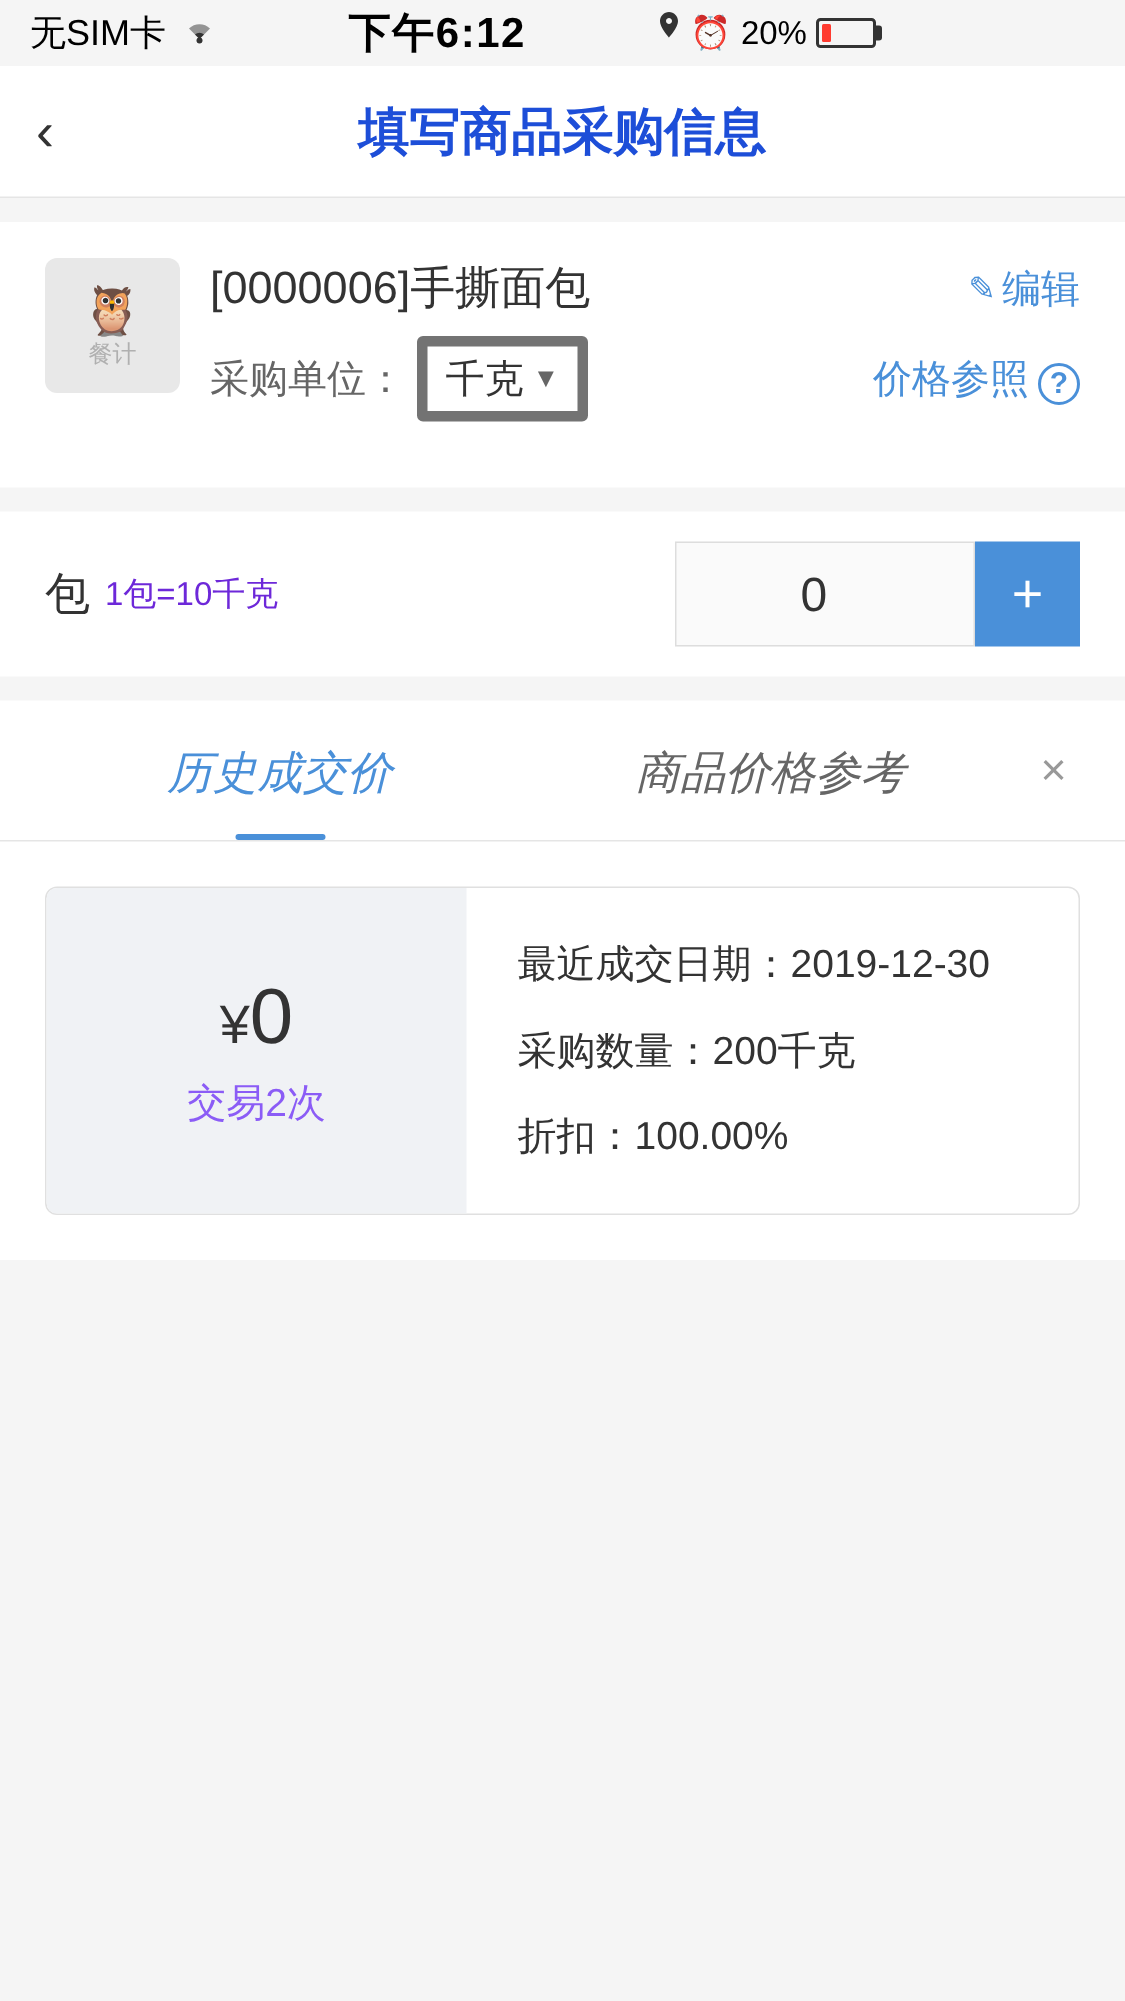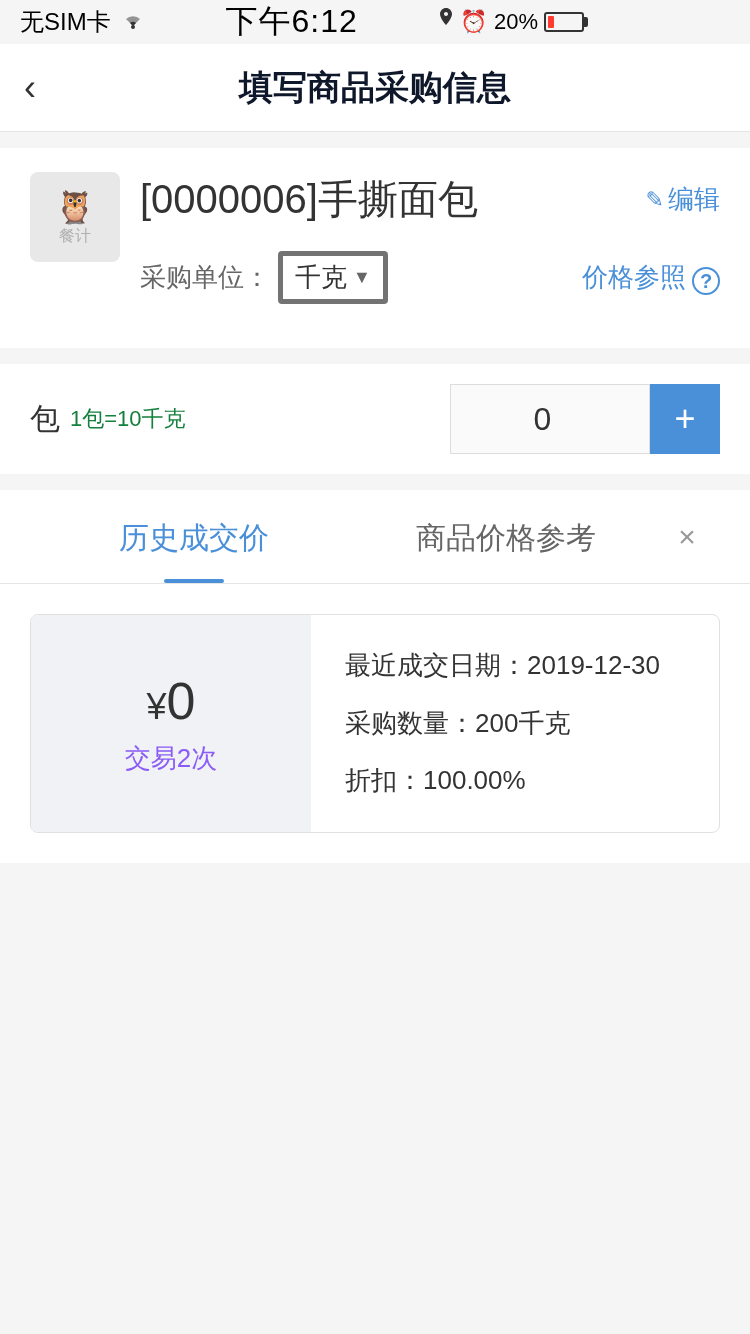--- a/index.html
+++ b/index.html
@@ -24,22 +24,22 @@
       font-size: 26px;
       font-weight: 500;
     }
     .status-left {
       display: flex;
       align-items: center;
       gap: 8px;
       font-size: 24px;
     }
     .status-center {
-      font-size: 32px;
-      font-weight: 400;
+      font-size: 28px;
+      font-weight: 700;
       letter-spacing: 1px;
     }
     .status-right {
       display: flex;
       align-items: center;
       gap: 6px;
       font-size: 22px;
     }
     .battery-icon {
       width: 40px;
@@ -83,21 +83,21 @@
     .nav-back {
       position: absolute;
       left: 24px;
       font-size: 36px;
       color: #333;
       cursor: pointer;
     }
     .nav-title {
       font-size: 34px;
       font-weight: 600;
-      color: #0f172a;
+      color: #1d4ed8;
     }
 
     
     .product-card {
       background: #ffffff;
       margin-top: 16px;
       padding: 24px 30px;
     }
     .product-header {
       display: flex;
@@ -134,50 +134,50 @@
     }
     .product-info {
       flex: 1;
     }
     .product-title-row {
       display: flex;
       align-items: center;
       justify-content: space-between;
     }
     .product-name {
-      font-size: 40px;
+      font-size: 30px;
       font-weight: 500;
       color: #333;
     }
     .edit-btn {
       display: flex;
       align-items: center;
       gap: 4px;
       font-size: 26px;
       color: #4a90d9;
       cursor: pointer;
     }
     .edit-icon {
       font-size: 22px;
     }
 
     .product-unit-row {
       display: flex;
       align-items: center;
       justify-content: space-between;
-      margin-top: 24px;
+      margin-top: 11px;
     }
     .unit-label {
       font-size: 26px;
       color: #666;
     }
     .unit-select {
       display: flex;
       align-items: center;
-      border: 5px solid #737373;
+      border: 7px solid #737373;
       border-radius: 4px;
       padding: 4px 12px;
       background: #fff;
       cursor: pointer;
       gap: 6px;
       margin-left: 8px;
     }
     .unit-select-text {
       font-size: 26px;
       color: #333;
@@ -221,21 +221,21 @@
       align-items: center;
       gap: 10px;
     }
     .quantity-unit-tag {
       font-size: 30px;
       color: #333;
       font-weight: 500;
     }
     .quantity-conversion {
       font-size: 22px;
-      color: #15803d;
+      color: #6d28d9;
     }
     .quantity-input-area {
       display: flex;
       align-items: center;
       gap: 0;
     }
     .quantity-input {
       width: 200px;
       height: 70px;
       border: 1px solid #ddd;
@@ -260,23 +260,24 @@
 
     
     .tabs-section {
       background: #ffffff;
       margin-top: 16px;
     }
     .tabs-header {
       display: flex;
       align-items: center;
       justify-content: space-between;
-      padding: 0 38px;
+      padding: 0 23px;
       border-bottom: 1px solid #e5e5e5;
       position: relative;
+      font-style: italic;
     }
     .tab-item {
       flex: 1;
       text-align: center;
       padding: 28px 0 24px;
       font-size: 30px;
       color: #666;
       cursor: pointer;
       position: relative;
     }

